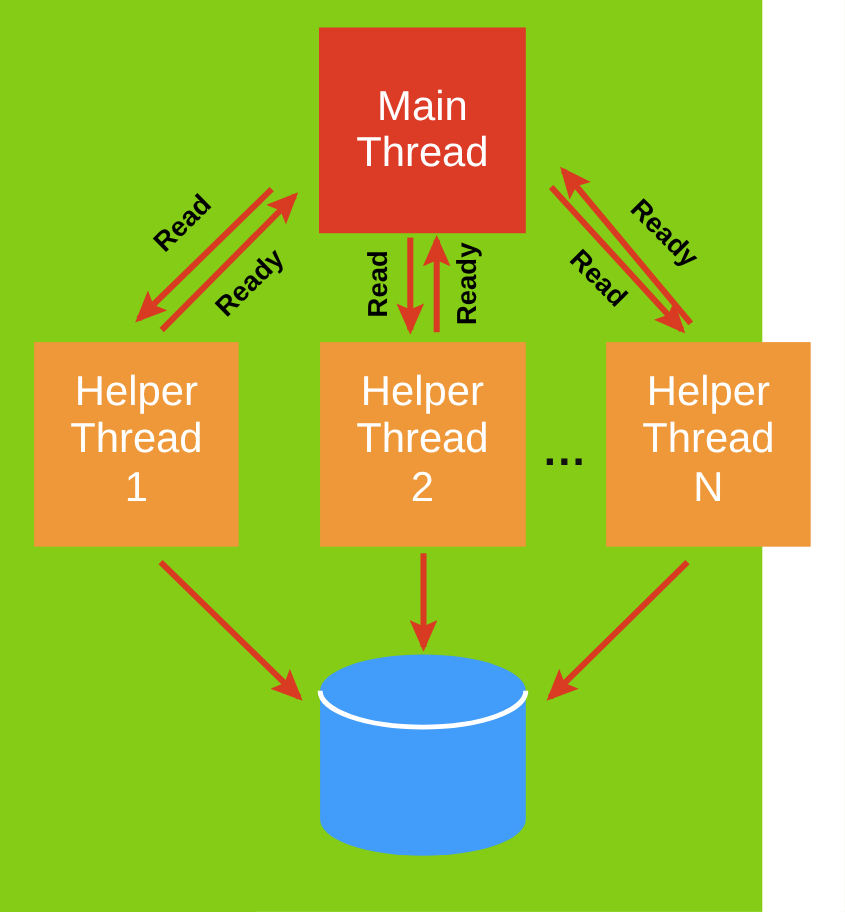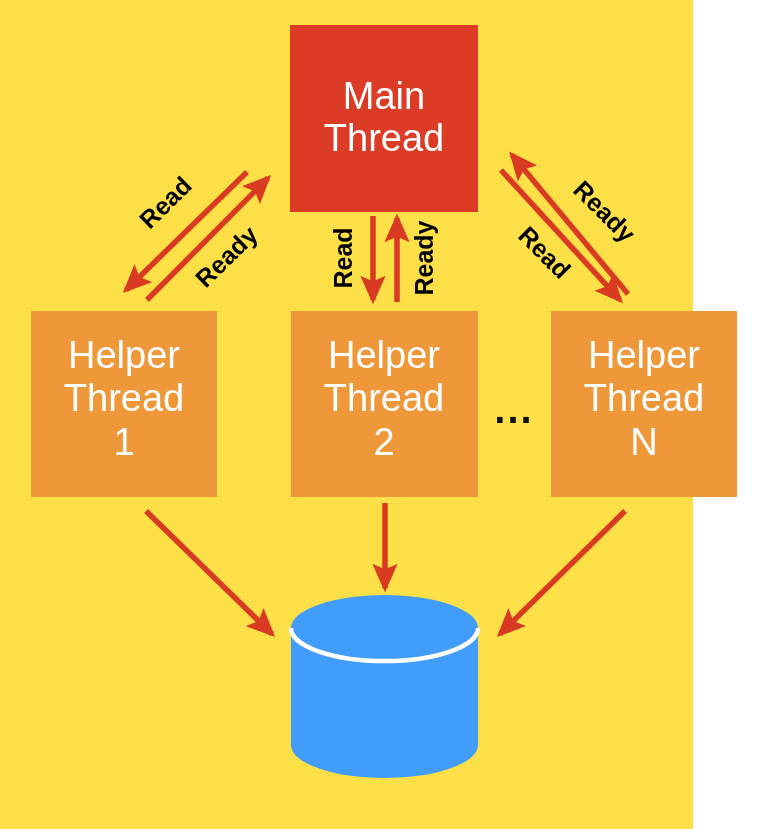--- a/index.html
+++ b/index.html
@@ -10,21 +10,21 @@
   body {
     width: 768px;
     height: 829px;
     font-family: "Liberation Sans", sans-serif;
     overflow: hidden;
   }
   #diagram-root {
     position: relative;
     width: 693px;
     height: 829px;
-    background: #fde047;
+    background: #84cc16;
   }
   svg.diagram-canvas {
     position: absolute;
     top: 0;
     left: 0;
     width: 768px;
     height: 829px;
     display: block;
   }
   .node-label {

